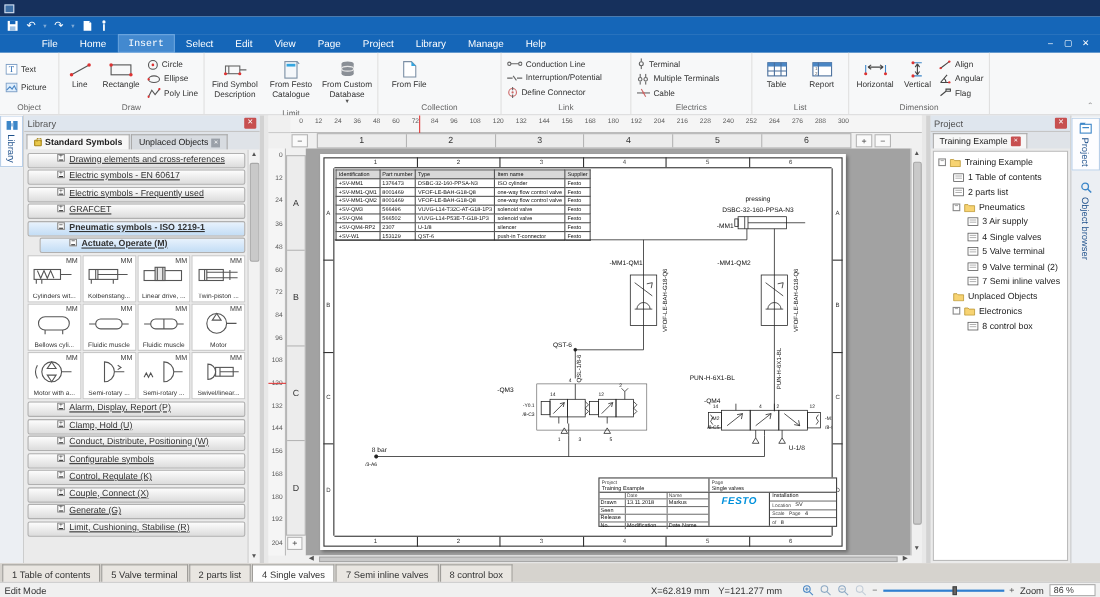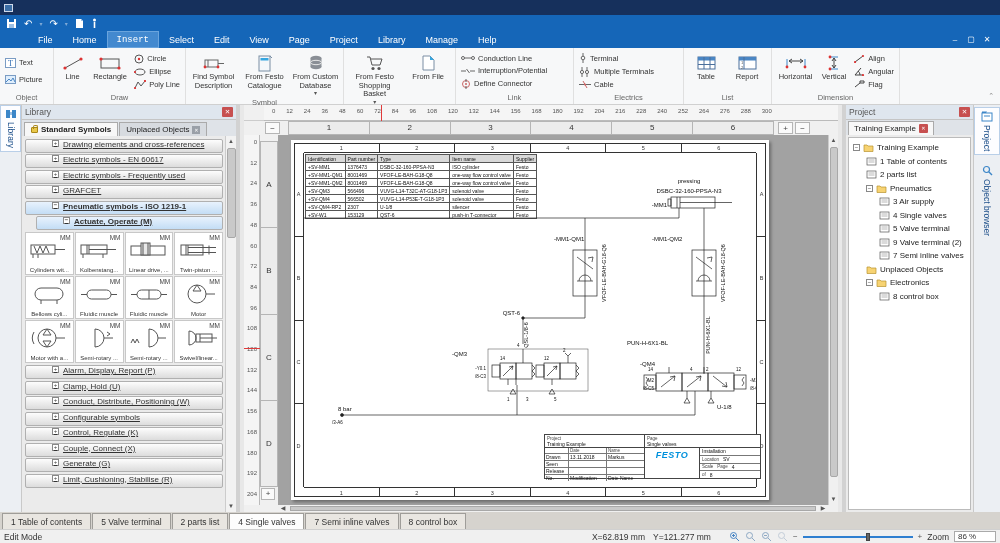--- a/index.html
+++ b/index.html
@@ -319,35 +319,25 @@
               <svg class="ic" width="14" height="16" viewBox="0 0 14 16">
                 <ellipse cx="7" cy="3" rx="5.5" ry="2.2" fill="#8a8f96"></ellipse>
                 <rect x="1.5" y="3" width="11" height="9" fill="#8a8f96"></rect>
                 <ellipse cx="7" cy="12" rx="5.5" ry="2.2" fill="#8a8f96"></ellipse>
                 <ellipse cx="7" cy="7.5" rx="5.5" ry="2.2" fill="none" stroke="#e8e8e8"></ellipse>
               </svg>
             </span>
             <span>From Custom Database</span>
           </div>
       </div>
-      <div class="rlabel">Symbol</div>
+      <div class="rlabel">Limit</div>
     </div>
 
     <div class="rgroup" style="width:112px">
       <div class="rrow">
-        <div class="bigbtn drop" style="width:58px">
-            <span class="bic">
-              <svg class="ic" width="18" height="15" viewBox="0 0 18 15">
-                <path d="M1,1 h3 l2,8 h8 l2,-6 h-11" fill="none" stroke="#555"></path>
-                <circle cx="7" cy="12.5" r="1.6" fill="#555"></circle>
-                <circle cx="13" cy="12.5" r="1.6" fill="#555"></circle>
-              </svg>
-            </span>
-            <span>From Festo Shopping Basket</span>
-          </div>
         <div class="bigbtn">
             <span class="bic">
               <svg class="ic" width="13" height="16" viewBox="0 0 13 16">
                 <path d="M1,1 h7 l4,4 v10 h-11 z" fill="#fff" stroke="#7a8ea4"></path>
                 <path d="M8,1 l4,4 h-4 z" fill="#35a6e0"></path>
               </svg>
             </span>
             <span>From File</span>
           </div>
       </div>

